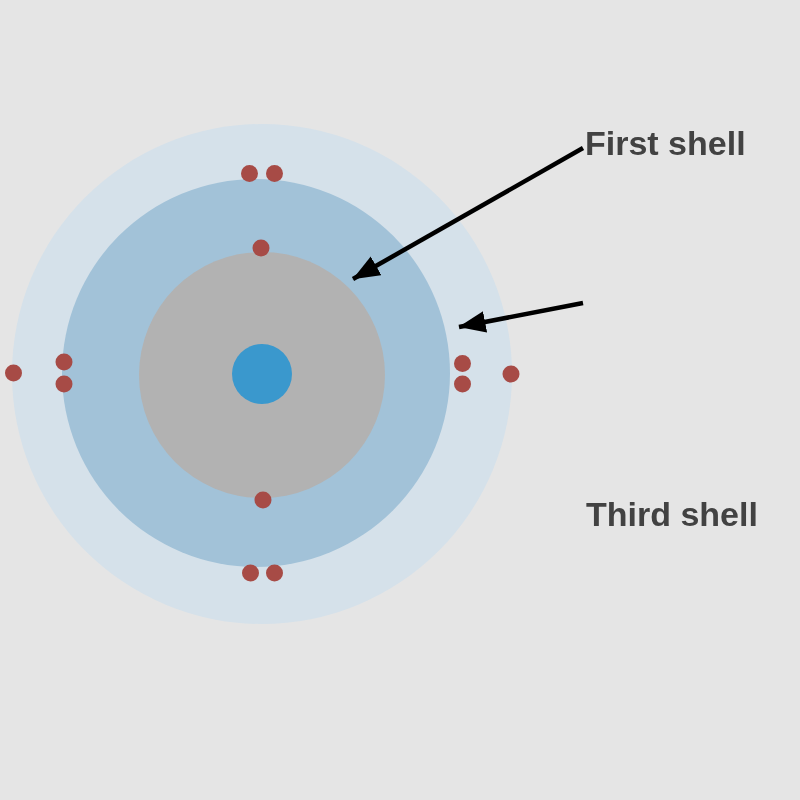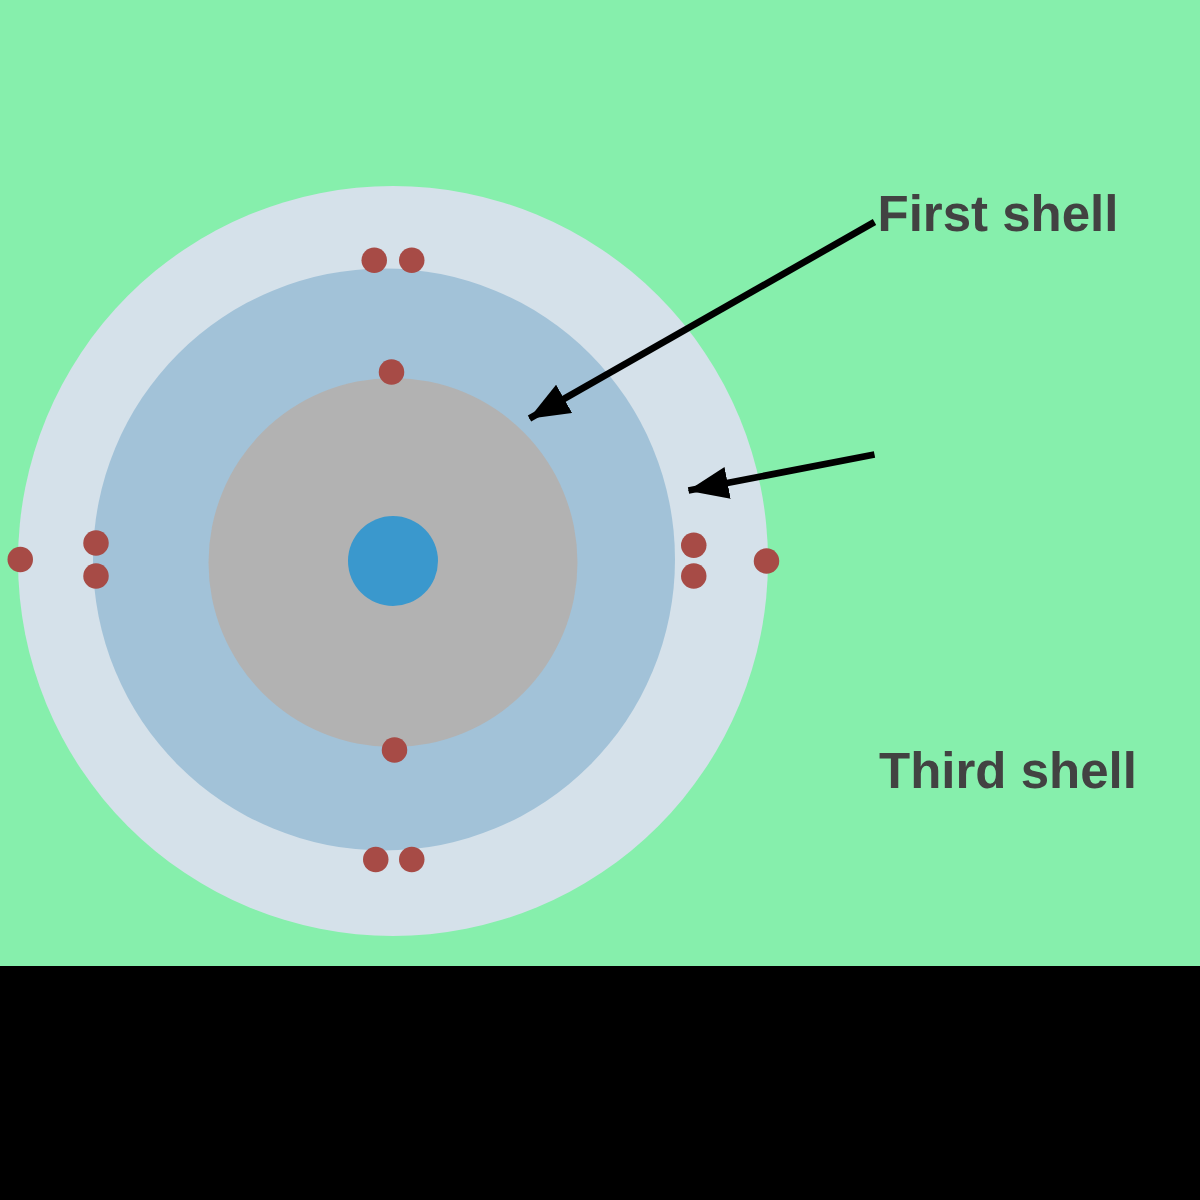--- a/index.html
+++ b/index.html
@@ -3,22 +3,22 @@
 <meta charset="utf-8">
 <style>
   html, body {
     margin: 0;
     padding: 0;
     background: #000000;
   }
   .stage {
     position: relative;
     width: 800px;
-    height: 644px;
-    background: #86efac;
+    height: 800px;
+    background: #e5e5e5;
     overflow: hidden;
     font-family: "Liberation Sans", sans-serif;
   }
   .stage svg {
     position: absolute;
     left: 0;
     top: 0;
   }
   .shell-label {
     position: absolute;

